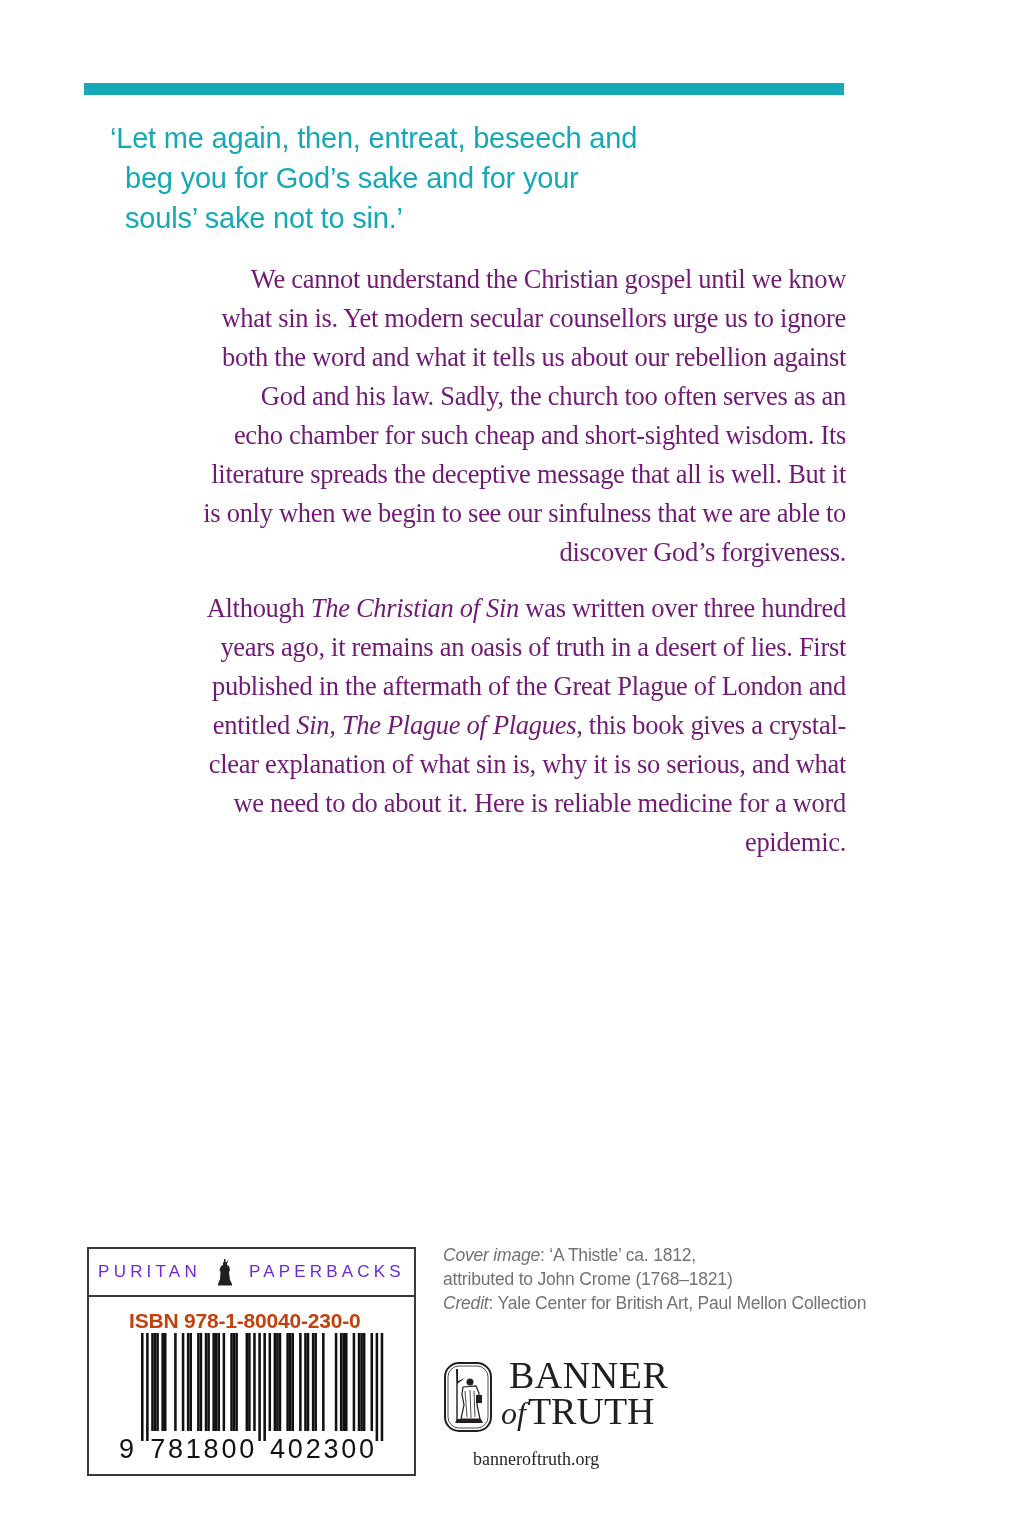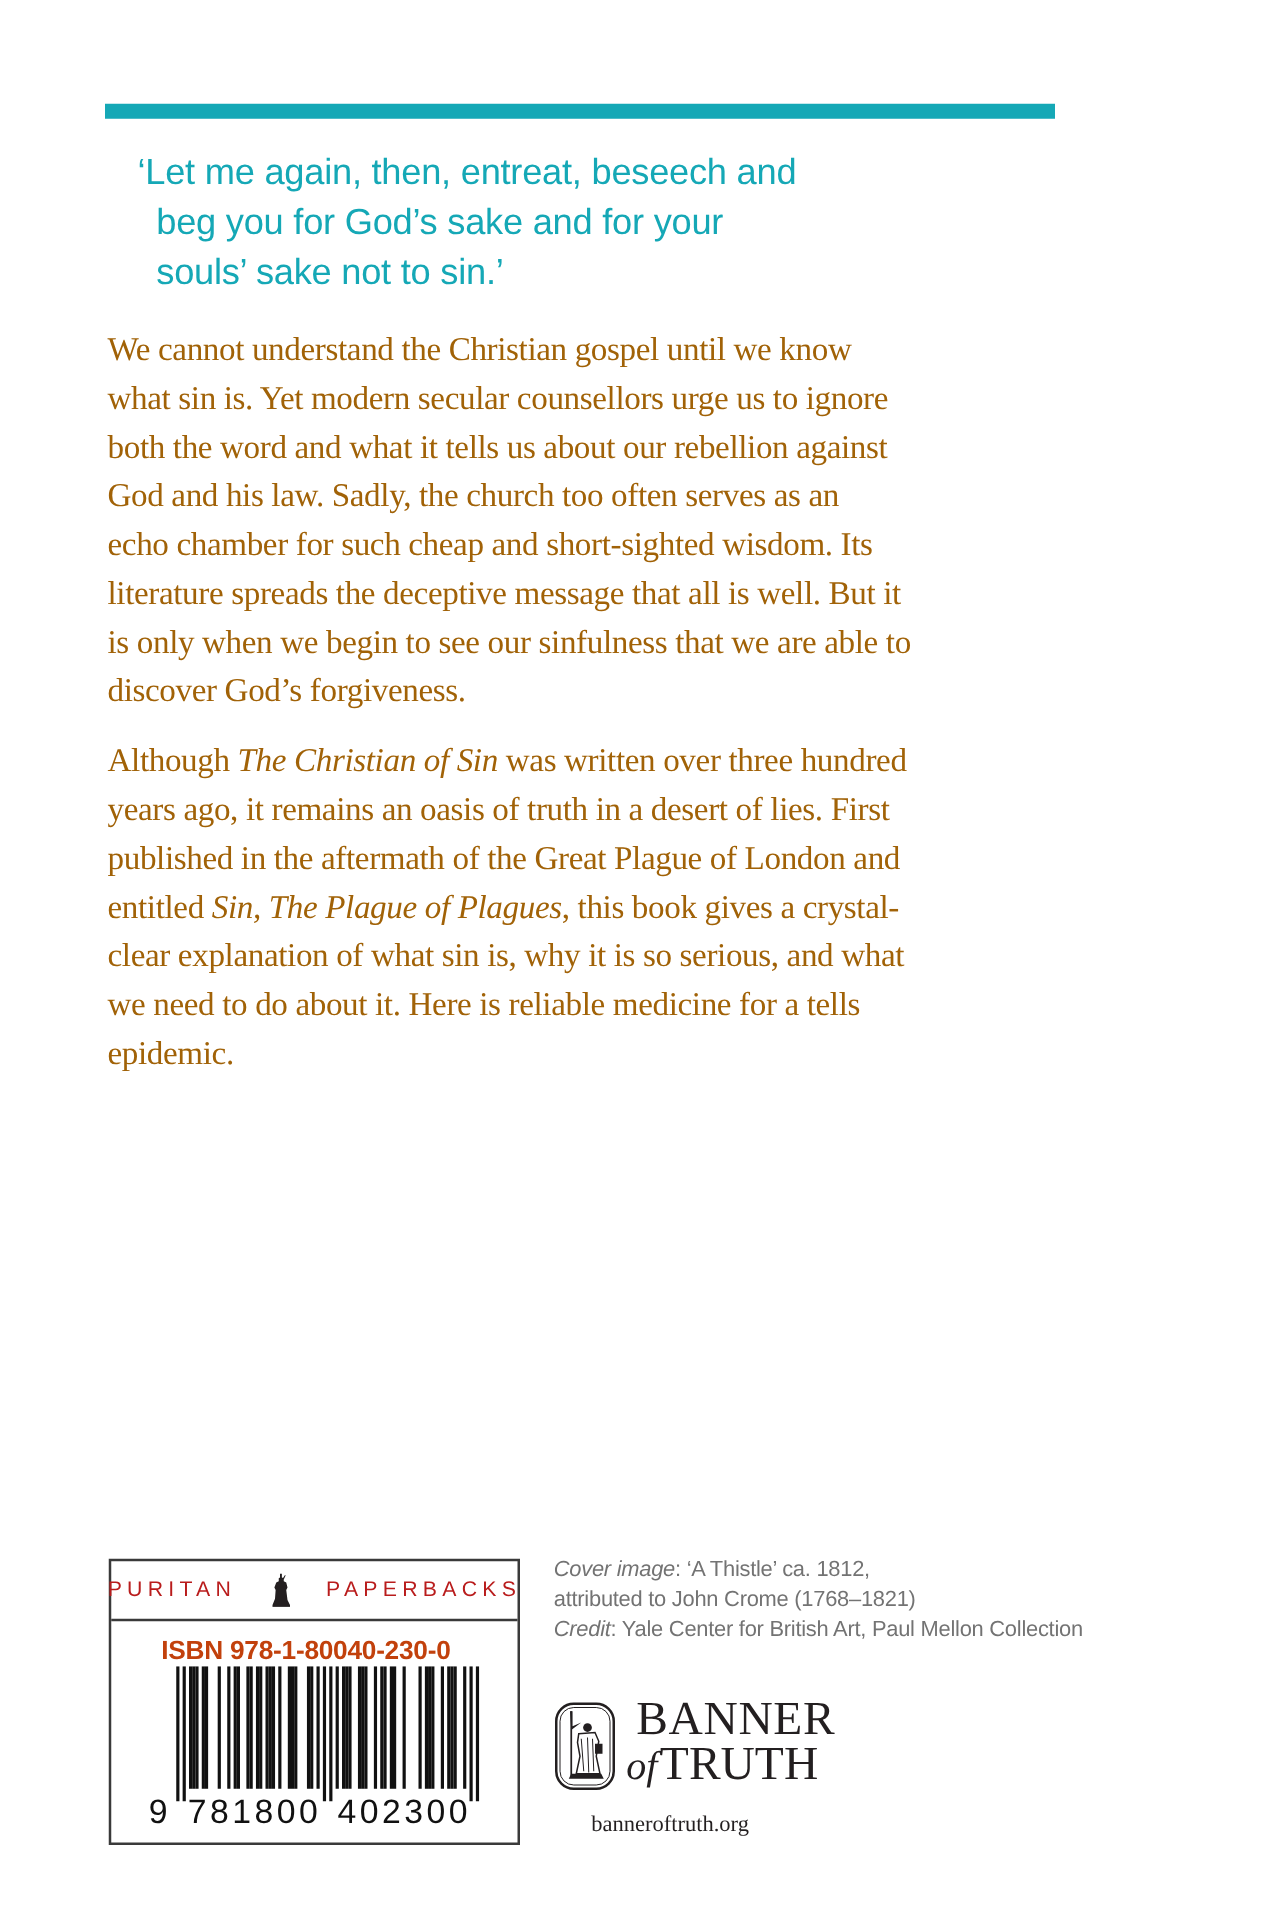--- a/index.html
+++ b/index.html
@@ -43,22 +43,23 @@
       padding-left: 15px;
     }
     .blurb {
       position: absolute;
       left: 86px;
       top: 260px;
       width: 760px;
       font-family: "Liberation Serif", serif;
       font-size: 26.5px;
       line-height: 39px;
-      color: #a16207;
+      color: #701a75;
       letter-spacing: -0.3px;
+      text-align: right;
     }
     .blurb p {
       margin: 0 0 17px 0;
     }
     .blurb .ln {
       display: block;
       white-space: nowrap;
     }
     .blurb em {
       font-style: italic;
@@ -72,25 +73,25 @@
       border: 2px solid #3a3a3a;
       box-sizing: border-box;
       background: #fff;
     }
     .series-strip {
       height: 46px;
       border-bottom: 2px solid #3a3a3a;
       display: flex;
       align-items: center;
       justify-content: center;
-      gap: 28px;
+      gap: 16px;
       font-family: "Liberation Sans", sans-serif;
       font-size: 17px;
       letter-spacing: 4.2px;
-      color: #b91c1c;
+      color: #6d28d9;
     }
     .series-strip svg {
       display: block;
     }
     .isbn-text {
       position: absolute;
       left: 40px;
       top: 60px;
       font-family: "Liberation Sans", sans-serif;
       font-size: 21px;
@@ -194,21 +195,21 @@
     <span class="ln">literature spreads the deceptive message that all is well. But it</span>
     <span class="ln">is only when we begin to see our sinfulness that we are able to</span>
     <span class="ln">discover God’s forgiveness.</span>
   </p>
   <p>
     <span class="ln"><span>Although </span><em>The Christian of Sin</em><span> was written over three hundred</span></span>
     <span class="ln">years ago, it remains an oasis of truth in a desert of lies. First</span>
     <span class="ln">published in the aftermath of the Great Plague of London and</span>
     <span class="ln"><span>entitled </span><em>Sin, The Plague of Plagues</em><span>, this book gives a crystal-</span></span>
     <span class="ln">clear explanation of what sin is, why it is so serious, and what</span>
-    <span class="ln">we need to do about it. Here is reliable medicine for a tells</span>
+    <span class="ln">we need to do about it. Here is reliable medicine for a word</span>
     <span class="ln">epidemic.</span>
   </p>
 </div>
 
 <div class="isbn-box">
   <div class="series-strip">
     <span>PURITAN</span>
     <span>
       <svg width="16" height="28" viewBox="0 0 16 28">
         <path d="M7 1 L8.5 1 L8.5 4 L10 4.5 L10 7 L12 8 L13 12 L12 14 L13 22 L15 26 L1 26 L3 21 L3.5 14 L2.5 12 L4 8 L6 7 L6 4.5 L7 4 Z M9 5 L11 2 L11.5 2.3 L10 5.5 Z" fill="#231f20"></path>

